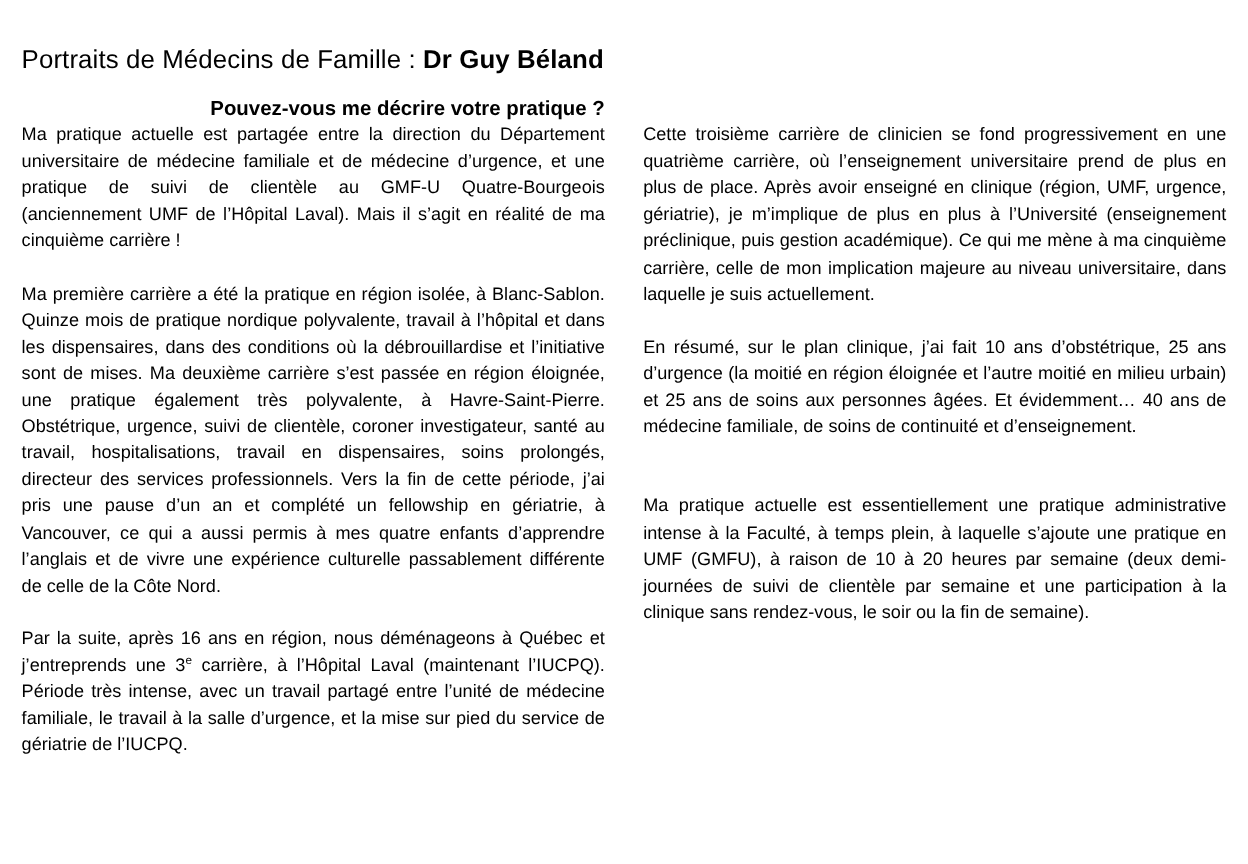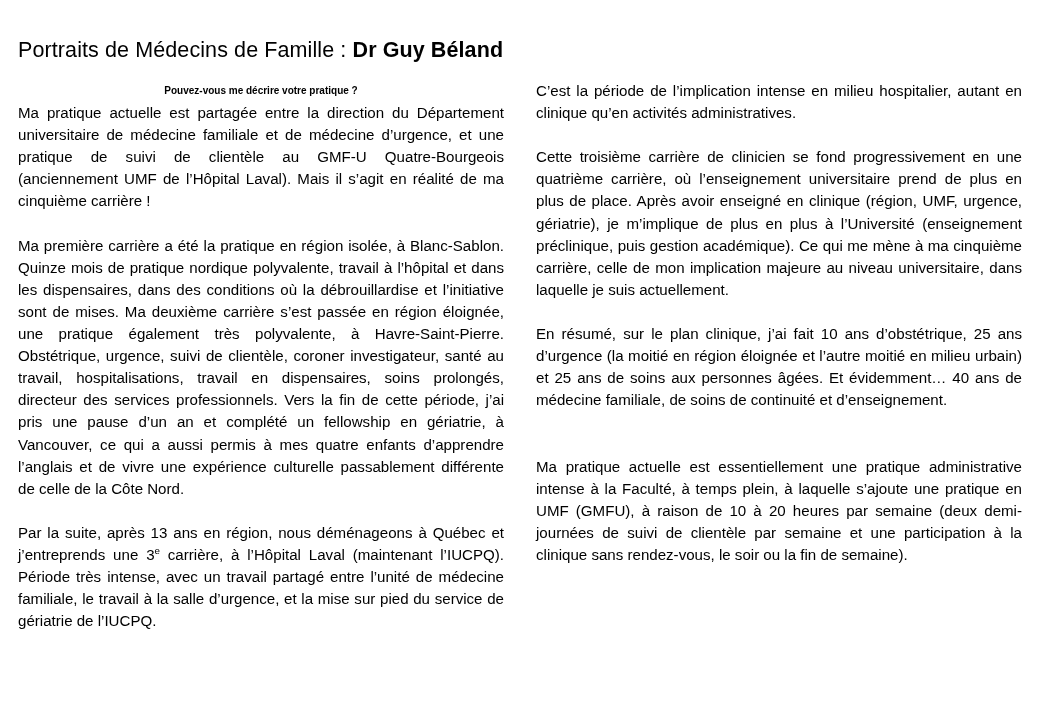--- a/index.html
+++ b/index.html
@@ -61,24 +61,24 @@
   p.para {
     margin: 0 0 0 0;
     font-size: 15.1px;
     line-height: 22.1px;
     text-align: justify;
     text-justify: inter-word;
     hyphens: none;
   }
   p.heading {
     margin: 0;
-    font-size: 10px;
+    font-size: 17px;
     line-height: 22.1px;
     font-weight: 700;
-    text-align: center;
+    text-align: right;
   }
   .gap-para { height: 22.1px; }
 
   sup {
     font-size: 0.65em;
     vertical-align: super;
     line-height: 0;
   }
 </style>
 </head>
@@ -95,27 +95,26 @@
       <p class="heading">Pouvez-vous me décrire votre pratique ?</p>
 
       <p class="para">Ma pratique actuelle est partagée entre la direction du Département universitaire de médecine familiale et de médecine d’urgence, et une pratique de suivi de clientèle au GMF-U Quatre-Bourgeois (anciennement UMF de l’Hôpital Laval). Mais il s’agit en réalité de ma cinquième carrière !</p>
 
       <div class="gap-para"></div>
 
       <p class="para">Ma première carrière a été la pratique en région isolée, à Blanc-Sablon. Quinze mois de pratique nordique polyvalente, travail à l’hôpital et dans les dispensaires, dans des conditions où la débrouillardise et l’initiative sont de mises. Ma deuxième carrière s’est passée en région éloignée, une pratique également très polyvalente, à Havre-Saint-Pierre. Obstétrique, urgence, suivi de clientèle, coroner investigateur, santé au travail, hospitalisations, travail en dispensaires, soins prolongés, directeur des services professionnels. Vers la fin de cette période, j’ai pris une pause d’un an et complété un fellowship en gériatrie, à Vancouver, ce qui a aussi permis à mes quatre enfants d’apprendre l’anglais et de vivre une expérience culturelle passablement différente de celle de la Côte Nord.</p>
 
       <div class="gap-para"></div>
 
-      <p class="para"><span>Par la suite, après 13 ans en région, nous déménageons à Québec et j’entreprends une 3</span><sup>e</sup><span> carrière, à l’Hôpital Laval (maintenant l’IUCPQ). Période très intense, avec un travail partagé entre l’unité de médecine familiale, le travail à la salle d’urgence, et la mise sur pied du service de gériatrie de l’IUCPQ.</span></p>
+      <p class="para"><span>Par la suite, après 16 ans en région, nous déménageons à Québec et j’entreprends une 3</span><sup>e</sup><span> carrière, à l’Hôpital Laval (maintenant l’IUCPQ). Période très intense, avec un travail partagé entre l’unité de médecine familiale, le travail à la salle d’urgence, et la mise sur pied du service de gériatrie de l’IUCPQ.</span></p>
 
     </div>
 
     <div class="col col-right">
 
-      <p class="para">C’est la période de l’implication intense en milieu hospitalier, autant en clinique qu’en activités administratives.</p>
 
       <div class="gap-para"></div>
 
       <p class="para">Cette troisième carrière de clinicien se fond progressivement en une quatrième carrière, où l’enseignement universitaire prend de plus en plus de place. Après avoir enseigné en clinique (région, UMF, urgence, gériatrie), je m’implique de plus en plus à l’Université (enseignement préclinique, puis gestion académique). Ce qui me mène à ma cinquième carrière, celle de mon implication majeure au niveau universitaire, dans laquelle je suis actuellement.</p>
 
       <div class="gap-para"></div>
 
       <p class="para">En résumé, sur le plan clinique, j’ai fait 10 ans d’obstétrique, 25 ans d’urgence (la moitié en région éloignée et l’autre moitié en milieu urbain) et 25 ans de soins aux personnes âgées. Et évidemment… 40 ans de médecine familiale, de soins de continuité et d’enseignement.</p>
 
       <div class="gap-para"></div>

